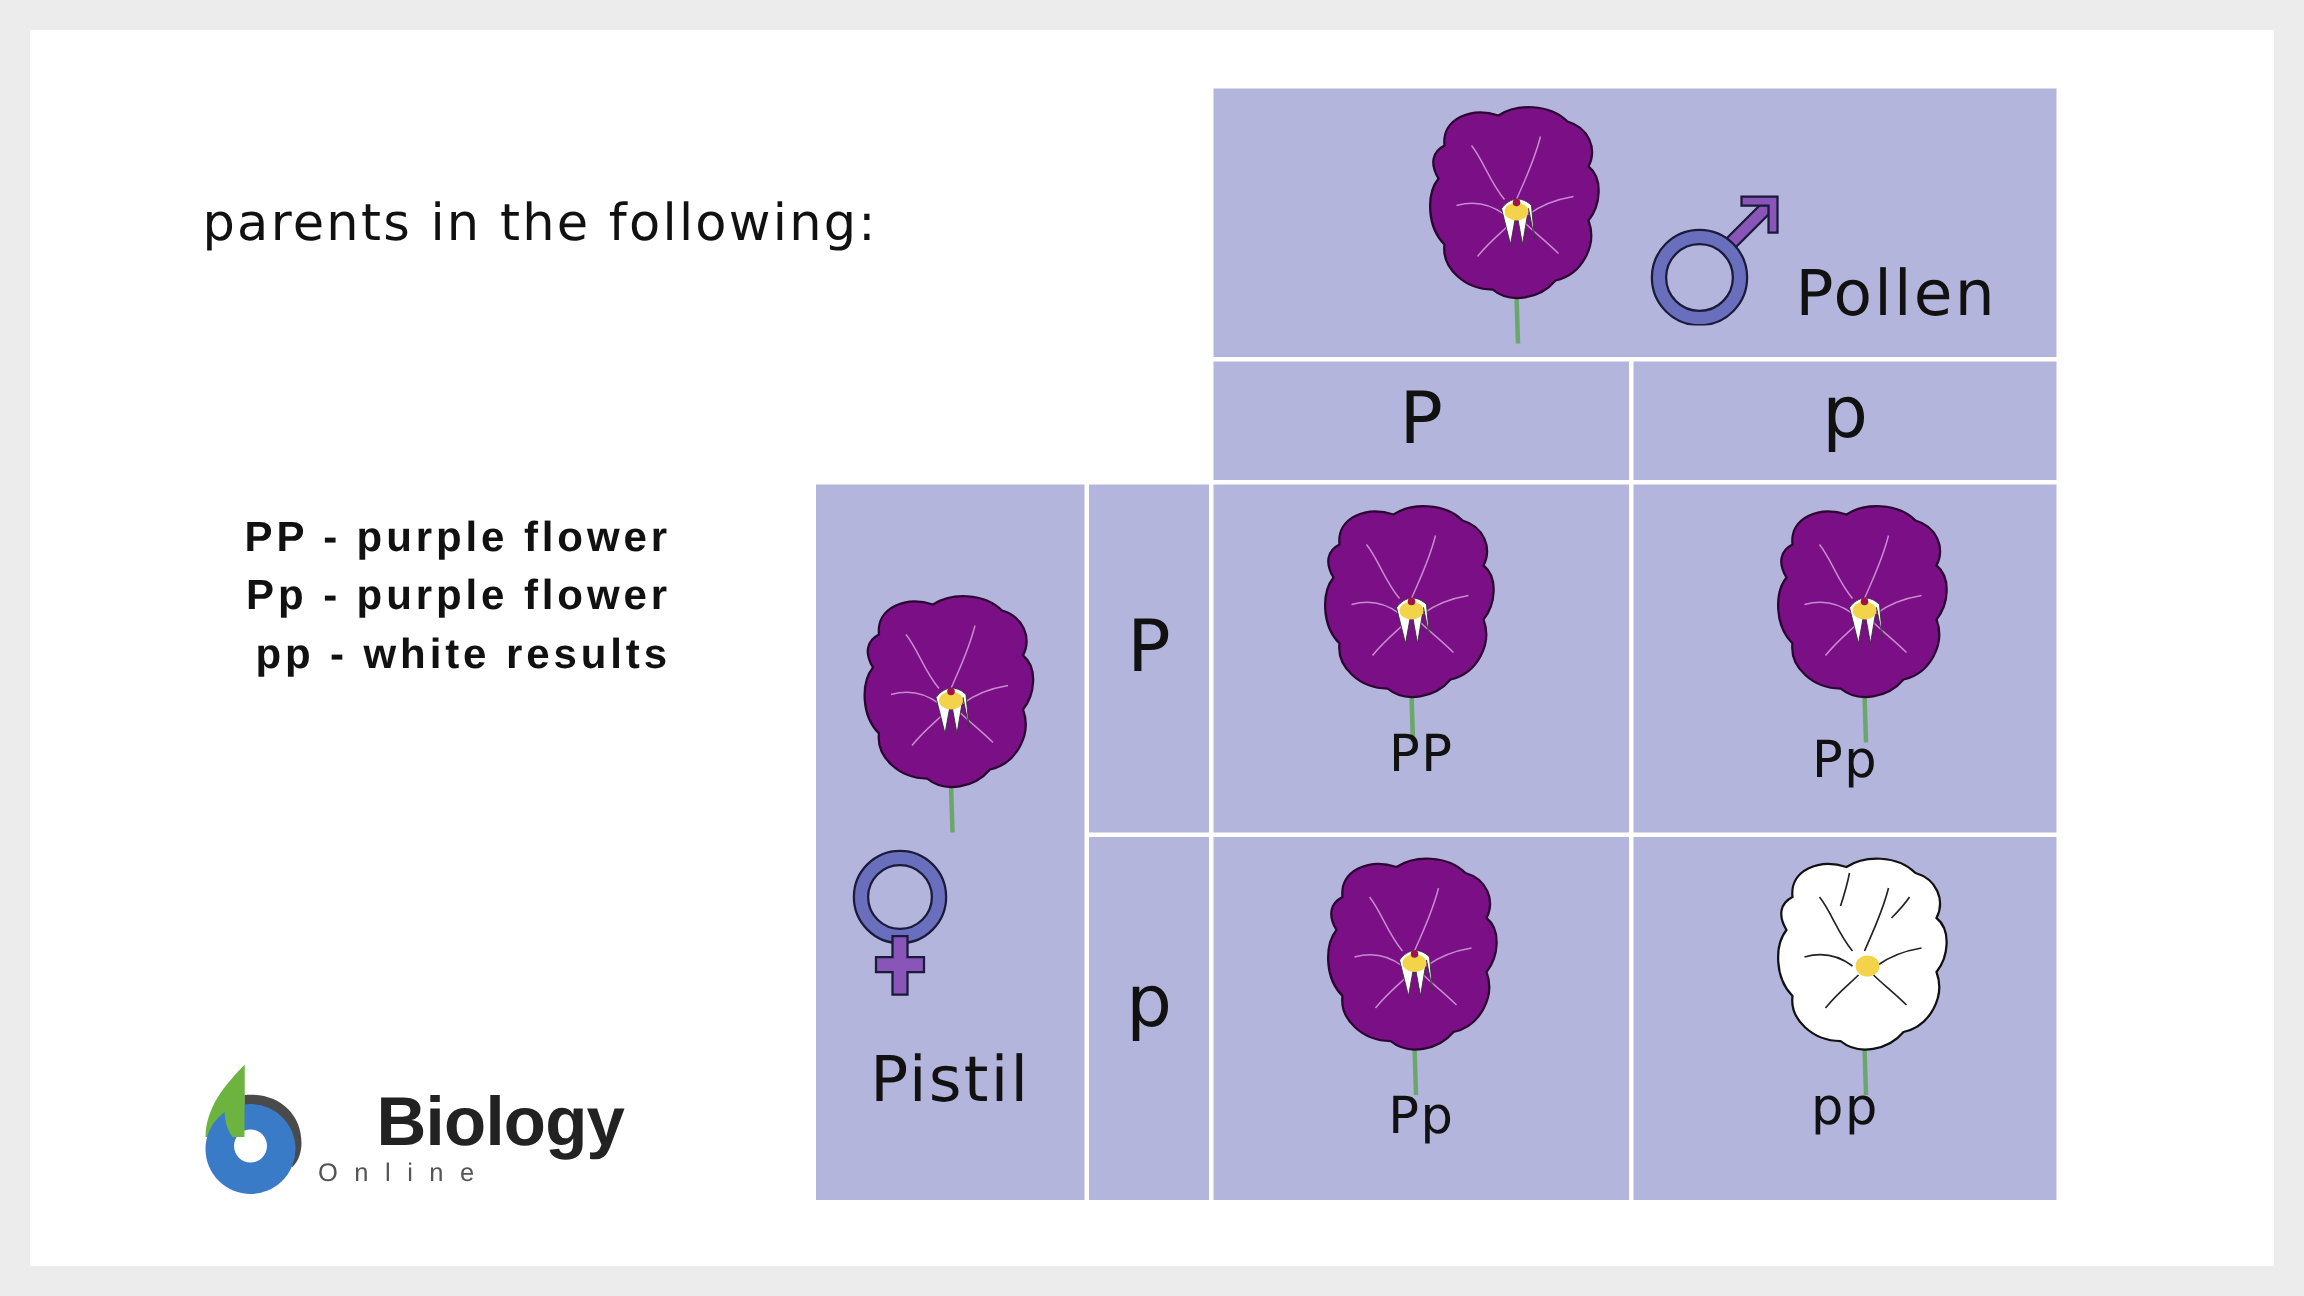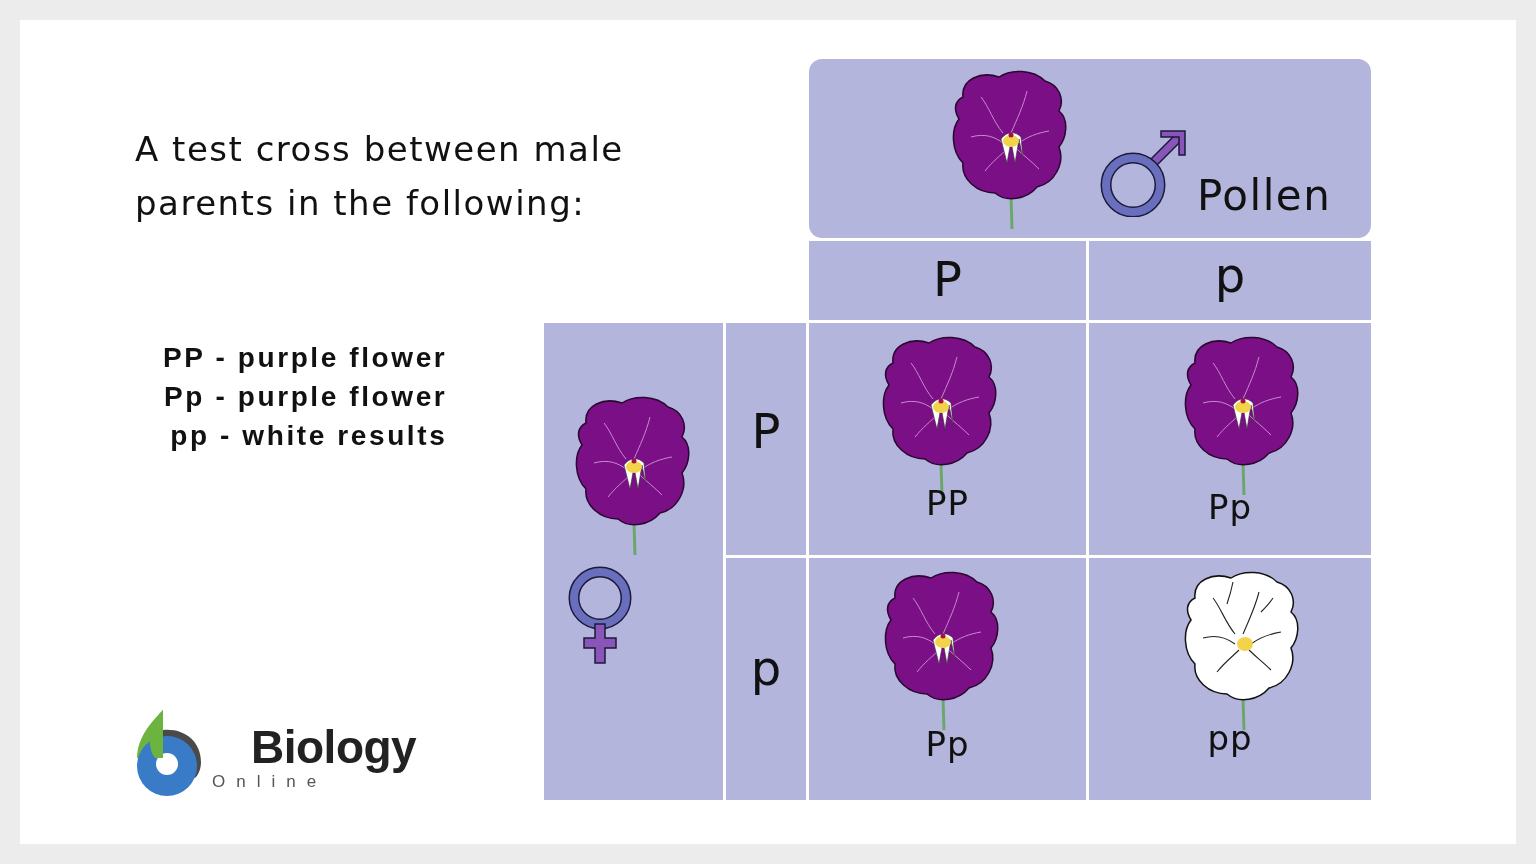--- a/index.html
+++ b/index.html
@@ -59,21 +59,20 @@
       <path d="M22,30 C20,12 40,4 58,10 C70,2 92,2 104,14 C118,18 124,32 118,44 C128,52 126,70 118,80 C124,96 114,116 96,120 C86,132 66,136 54,126 C36,126 20,112 22,96 C10,84 10,62 18,52 C12,42 14,34 22,30 Z" fill="#ffffff" stroke="#111" stroke-width="1.5"></path>
       <path d="M40,30 C48,40 52,54 62,66 M86,24 C82,40 76,52 70,66 M30,70 C44,66 54,70 62,76 M108,64 C96,66 86,70 78,76 M44,104 C52,94 60,88 66,82 M98,102 C90,94 82,88 76,82 M60,14 C58,24 56,30 54,36 M100,30 C96,36 92,40 88,44" stroke="#222" stroke-width="1.1" fill="none"></path>
       <ellipse cx="72" cy="76" rx="8" ry="7" fill="#f2d34a"></ellipse>
     </g>
   </defs>
 </svg>
 
 <div class="card"></div>
 
 <div class="abs intro">
-  <div>A test cross between male</div>
   <div>parents in the following:</div>
 </div>
 
 <div class="abs legend">
   <div>PP - purple flower</div>
   <div>Pp - purple flower</div>
   <div>pp - white results</div>
 </div>
 
 <div class="abs" style="left:133px;top:708px;width:300px;height:95px;">
@@ -81,21 +80,21 @@
     <path d="M30,2 C18,14 4,30 4,50 L30,50 Z" fill="#6cb33f"></path>
     <path d="M30,22 C52,20 68,34 68,54 C68,60 66,66 62,70 L44,60 C46,50 40,42 30,42 Z" fill="#4a4a4a"></path>
     <circle cx="34" cy="58" r="30" fill="#3a7bc8"></circle>
     <circle cx="34" cy="56" r="11" fill="#ffffff"></circle>
     <path d="M30,2 L30,50 L22,50 C14,40 14,18 30,2 Z" fill="#6cb33f"></path>
   </svg>
 </div>
 <div class="abs logo-text">Biology</div>
 <div class="abs logo-sub">Online</div>
 
-<div class="cell" style="left:809px;top:59px;width:562px;height:179px;border-radius:13px;">
+<div class="cell" style="left:809px;top:59px;width:562px;height:179px;">
   <svg class="flower" style="left:132px;top:8px" width="140" height="166" viewBox="0 0 140 166">
       <use href="#pansy-purple"></use>
     </svg>
   <svg class="abs" style="left:290px;top:68px" width="90" height="90" viewBox="0 0 90 90">
     <line x1="50" y1="40" x2="80" y2="10" stroke="#1a1a3a" stroke-width="10"></line>
     <line x1="50" y1="40" x2="80" y2="10" stroke="#8a55b8" stroke-width="7"></line>
     <path d="M62,4 L86,4 L86,28 L80,28 L80,10 L62,10 Z" fill="#8a55b8" stroke="#1a1a3a" stroke-width="1.5"></path>
     <circle cx="34" cy="58" r="27" fill="none" stroke="#1a1a3a" stroke-width="11"></circle>
     <circle cx="34" cy="58" r="27" fill="none" stroke="#6a6fbd" stroke-width="8"></circle>
   </svg>
@@ -111,20 +110,21 @@
 
 <div class="cell" style="left:544px;top:323px;width:179px;height:477px;">
   <svg class="flower" style="left:20px;top:70px" width="140" height="166" viewBox="0 0 140 166">
       <use href="#pansy-purple"></use>
     </svg>
   <svg class="abs" style="left:22px;top:243px" width="70" height="102" viewBox="0 0 70 102">
     <circle cx="34" cy="32" r="26" fill="none" stroke="#1a1a3a" stroke-width="11"></circle>
     <circle cx="34" cy="32" r="26" fill="none" stroke="#6a6fbd" stroke-width="8"></circle>
     <path d="M29,58 L39,58 L39,72 L50,72 L50,82 L39,82 L39,97 L29,97 L29,82 L18,82 L18,72 L29,72 Z" fill="#8a55b8" stroke="#1a1a3a" stroke-width="1.5"></path>
   </svg>
+  <div class="lbl" style="left:0;right:0;top:372px;font-size:42px;letter-spacing:1.5px;">Pistil</div>
 </div>
 
 <div class="cell" style="left:726px;top:323px;width:80px;height:232px;">
   <div class="lbl allele" style="left:0;right:0;top:80px;">P</div>
 </div>
 <div class="cell" style="left:726px;top:558px;width:80px;height:242px;">
   <div class="lbl allele" style="left:0;right:0;top:82px;">p</div>
 </div>
 
 <div class="cell" style="left:809px;top:323px;width:277px;height:232px;">

